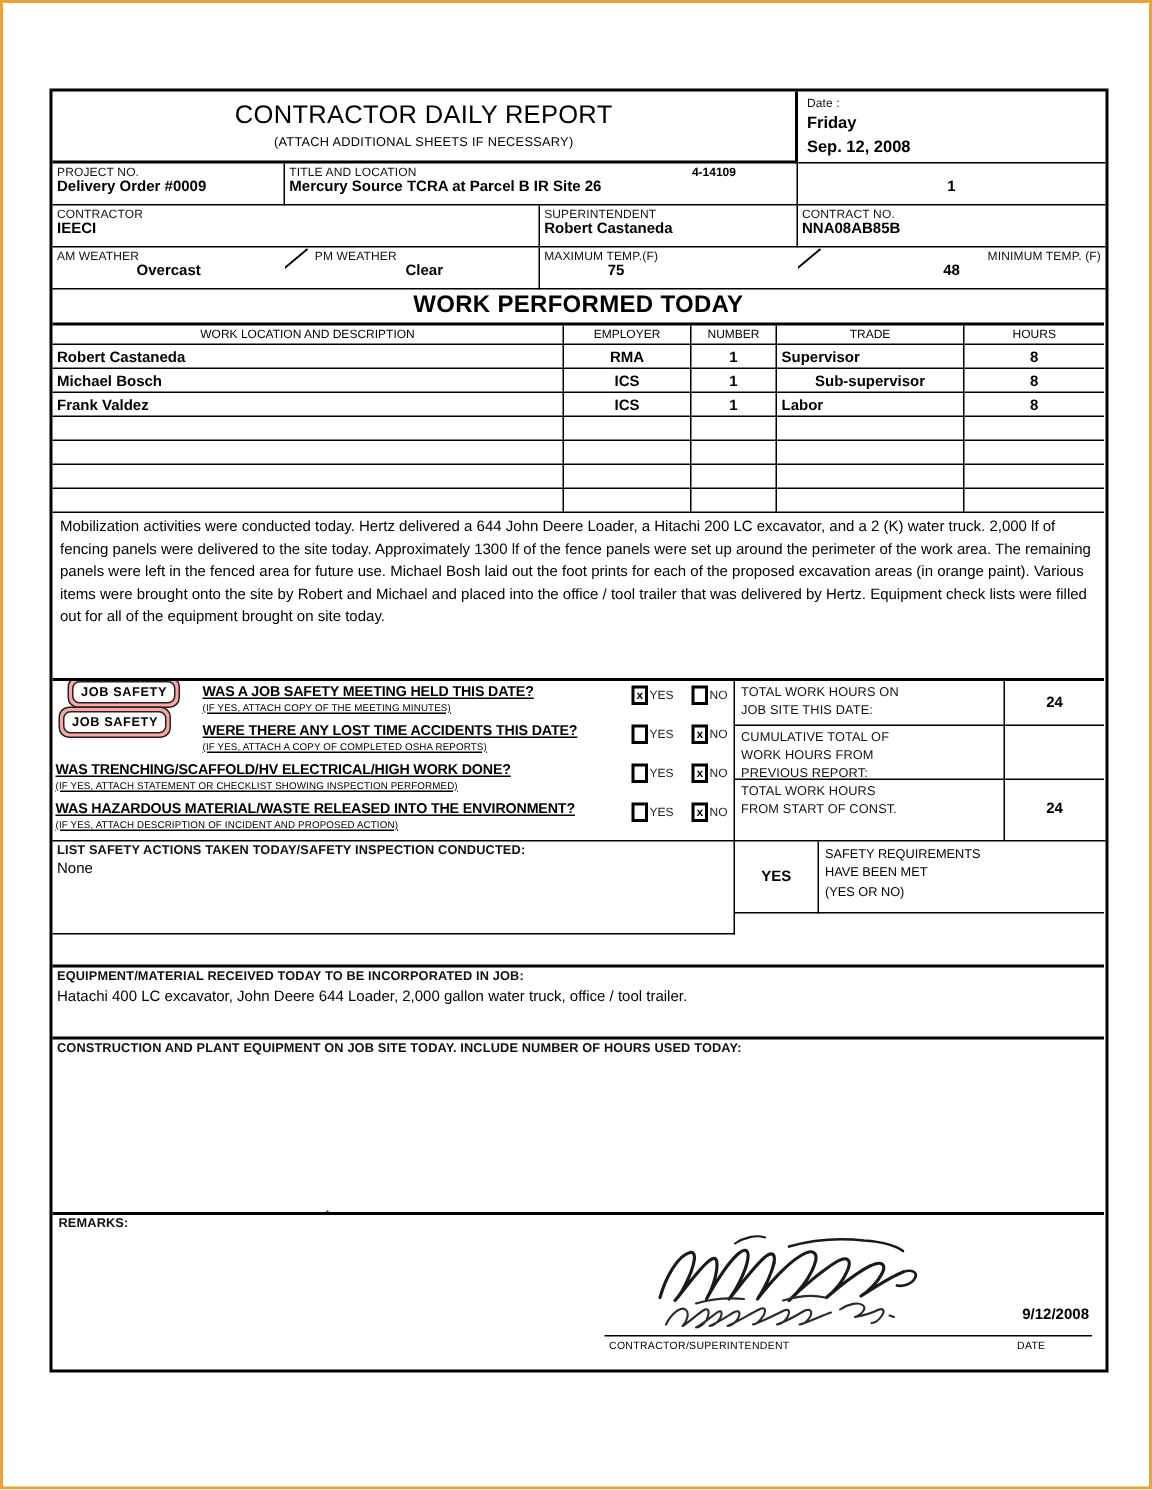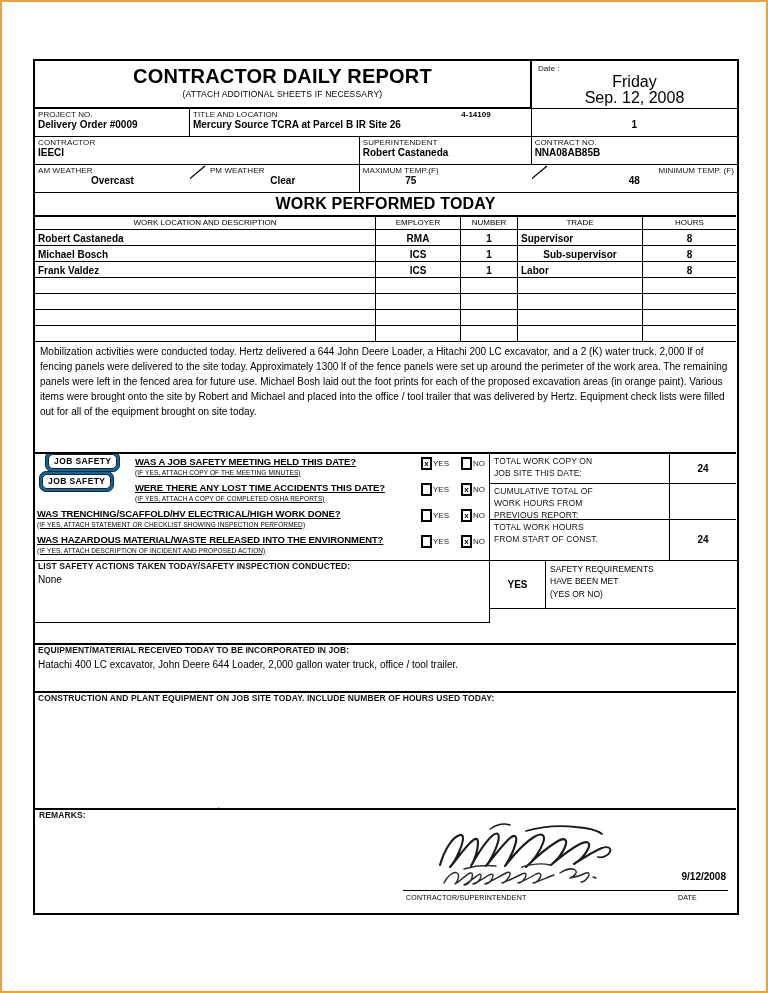--- a/index.html
+++ b/index.html
@@ -58,41 +58,40 @@
   .val-c { text-align: center; }
 
   
   .hdr-left {
     width: 498px;
     border-right: 2.5px solid #000;
     border-bottom: 2.5px solid #000;
     padding: 4px 0 3px;
   }
   .title {
-    font-size: 20px;
-    font-weight: bold;
+    font-size: 17px;
+    font-weight: normal;
     text-align: center;
     letter-spacing: 0.2px;
     line-height: 23px;
   }
   .subtitle {
     font-size: 8.5px;
     text-align: center;
     letter-spacing: 0.2px;
     margin-top: 1px;
   }
   .hdr-date {
     width: 205.5px;
     border-bottom: 1px solid #000;
     padding: 3px 6px 2px;
   }
   .date-big {
-    font-size: 16px;
-    font-weight: normal;
-    text-align: center;
+    font-size: 11px;
+    font-weight: bold;
     line-height: 16px;
   }
 
   
   .two-line { height: 28px; }
   .sec-title {
     font-size: 16px;
     font-weight: bold;
     text-align: center;
     letter-spacing: 0.2px;
@@ -128,21 +127,21 @@
     position: absolute;
     left: 4px; top: -3px;
     width: 96px; height: 56px;
     z-index: 5;
   }
   .stamp {
     position: absolute;
     box-sizing: border-box;
     border: 1.6px solid #222;
     border-radius: 7px;
-    background: #0369a1;
+    background: #fca5a5;
     padding: 2px;
   }
   .stamp-inner {
     border: 1.6px solid #222;
     border-radius: 5px;
     font-size: 8.5px;
     font-weight: bold;
     text-align: center;
     letter-spacing: 0.4px;
     padding: 1.5px 5px;
@@ -486,21 +485,21 @@
                 </div>
               </div>
             </div>
           </div>
       </div>
 
       <div class="cell safety-right last" style="padding:0;border-bottom:1px solid #000;">
         <div id="hours-rows">
             <div class="hr-row">
               <div class="hr-txt" style="height: 30px;">
-                <div class="lbl" style="font-size: 8.5px; line-height: 12px;">TOTAL WORK COPY ON</div>
+                <div class="lbl" style="font-size: 8.5px; line-height: 12px;">TOTAL WORK HOURS ON</div>
                 <div class="lbl" style="font-size: 8.5px; line-height: 12px;">JOB SITE THIS DATE:</div>
               </div>
               <div class="hr-num" style="height: 30px;">24</div>
             </div>
             <div class="hr-row">
               <div class="hr-txt" style="height: 36px;">
                 <div class="lbl" style="font-size: 8.5px; line-height: 12px;">CUMULATIVE TOTAL OF</div>
                 <div class="lbl" style="font-size: 8.5px; line-height: 12px;">WORK HOURS FROM</div>
                 <div class="lbl" style="font-size: 8.5px; line-height: 12px;">PREVIOUS REPORT:</div>
               </div>

